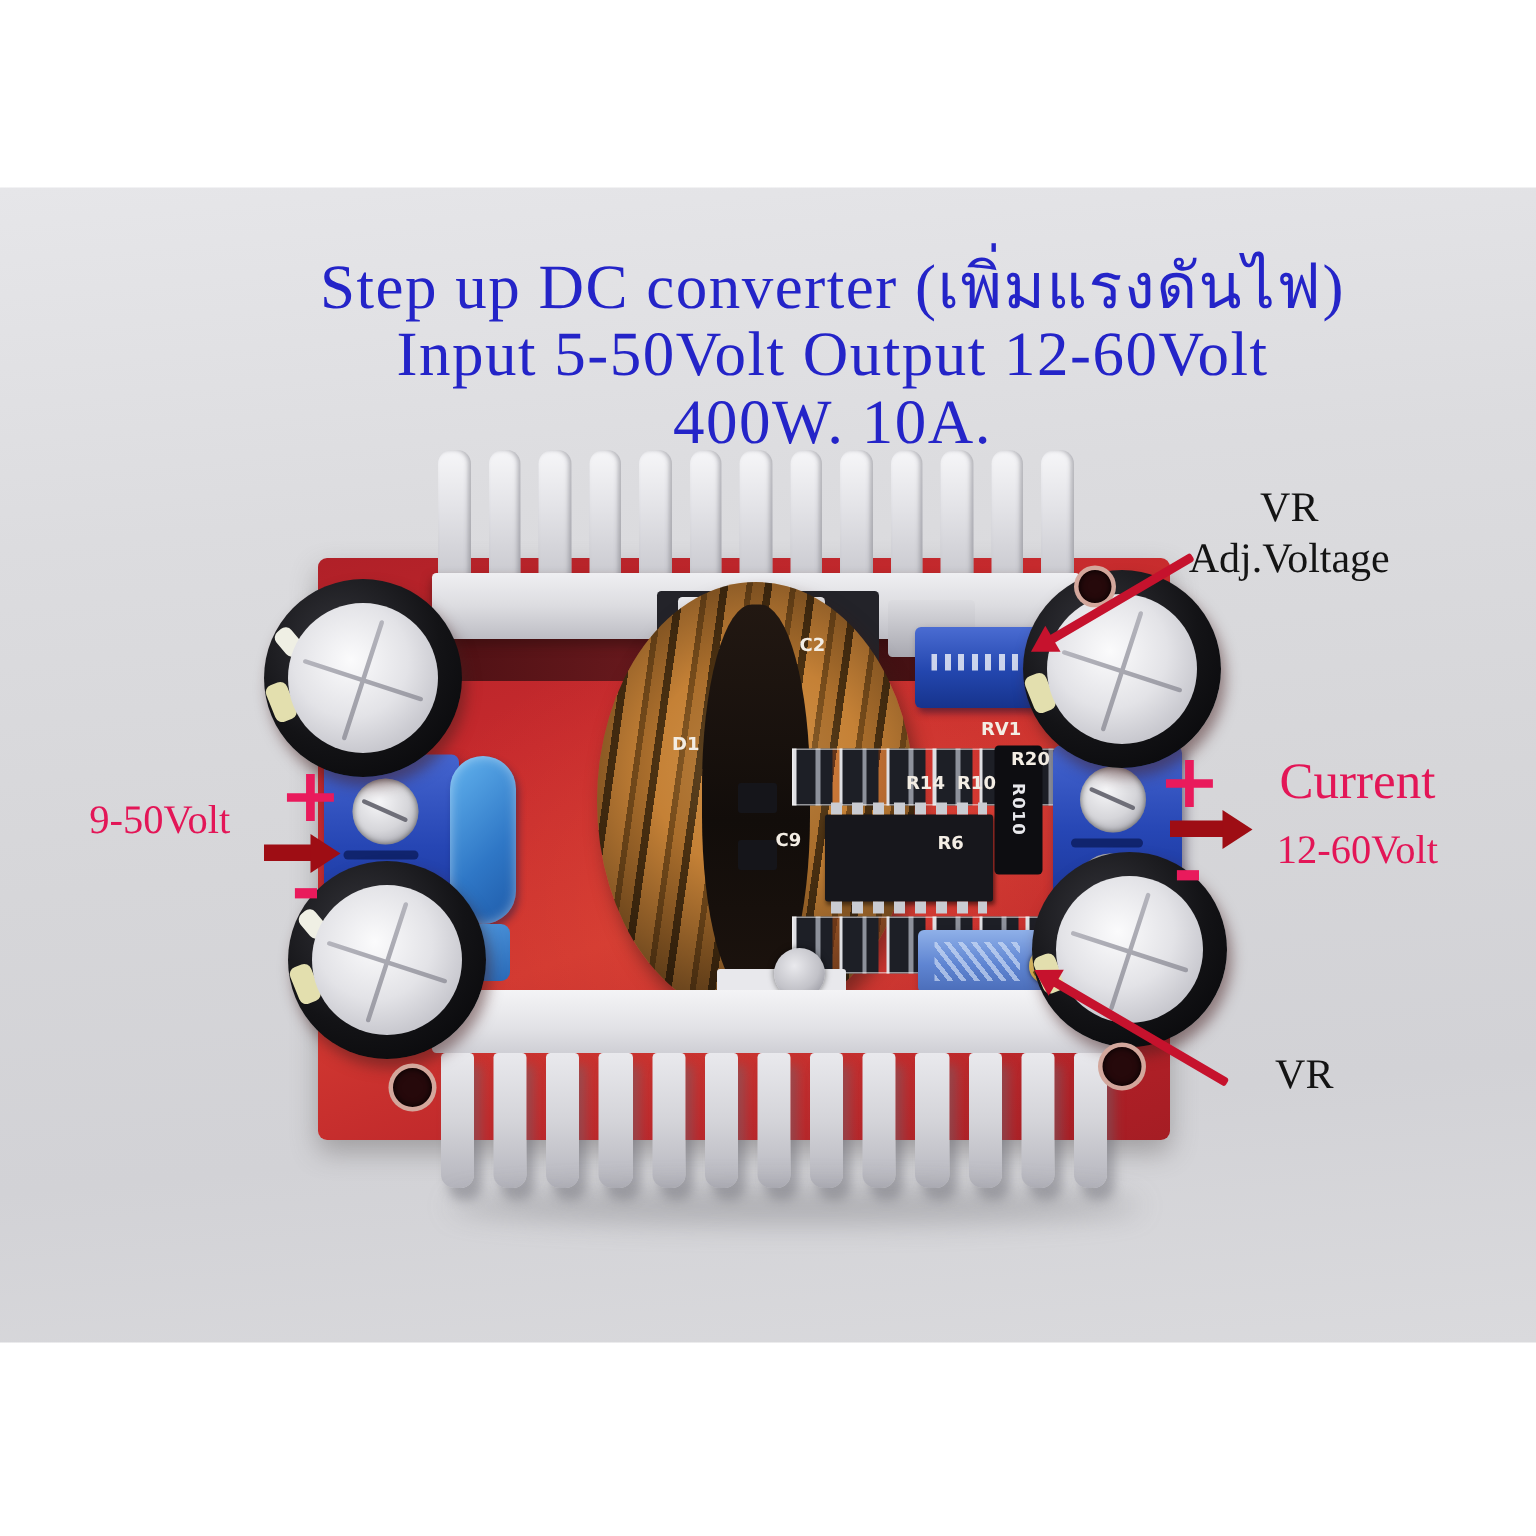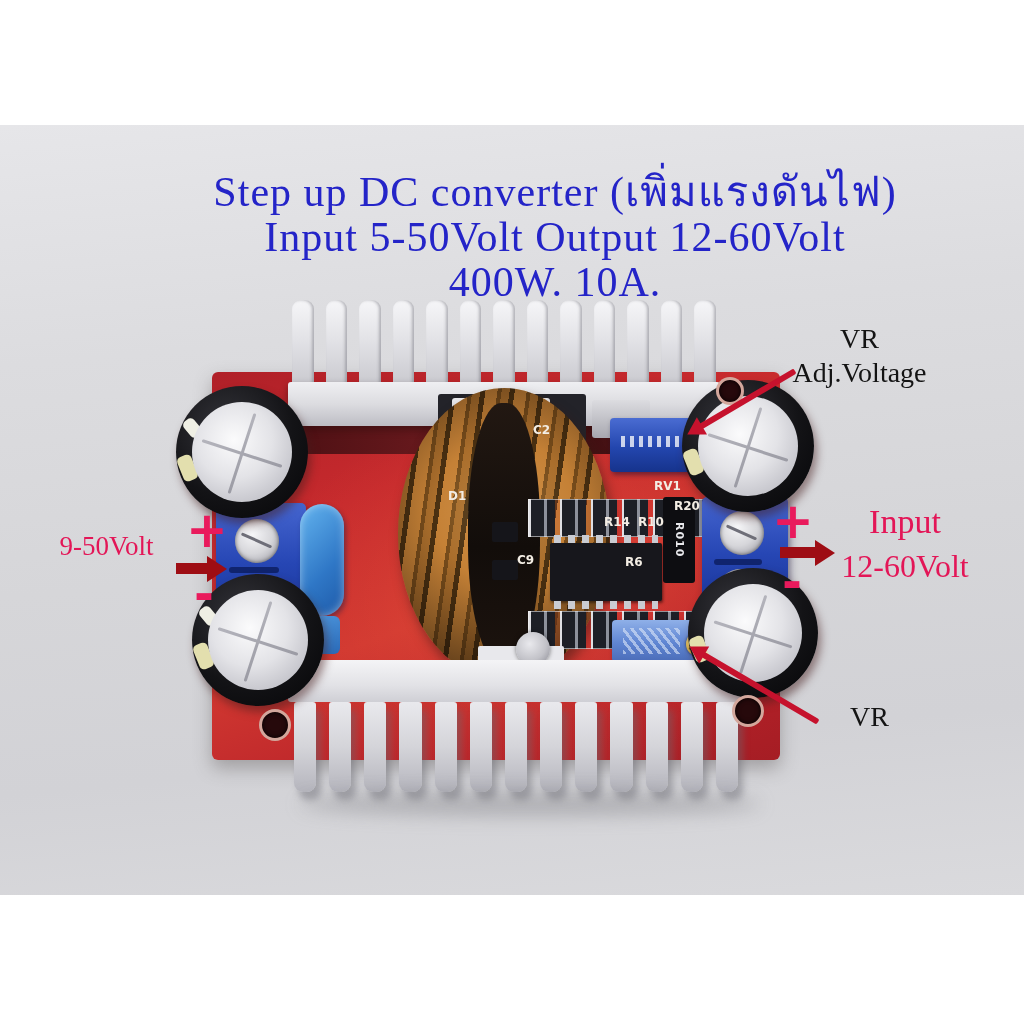--- a/index.html
+++ b/index.html
@@ -300,22 +300,22 @@
   <div>9-50Volt</div>
 </div>
 <div class="abs sign z50" style="left:186px;top:506px;width:42px;height:48px;font-size:50px;">+</div>
 <div class="abs harrow z50" style="left:176px;top:563px;width:32px;"></div>
 <div class="abs sign z50" style="left:190px;top:578px;width:28px;height:30px;font-size:48px;">-</div>
 
 <div class="abs sign z50" style="left:772px;top:497px;width:42px;height:48px;font-size:50px;">+</div>
 <div class="abs harrow z50" style="left:780px;top:547px;width:36px;"></div>
 <div class="abs sign z50" style="left:778px;top:566px;width:28px;height:30px;font-size:48px;">-</div>
 <div class="abs ann-pink z50" style="left:820px;top:500px;width:170px;font-size:34px;line-height:44px;">
-  <div>Input</div>
-  <div style="font-size:32px;line-height:36px;margin-top:4px;">12-60Volt</div>
+  <div>Current</div>
+  <div style="font-size:27px;line-height:36px;margin-top:4px;">12-60Volt</div>
 </div>
 
 <div class="abs ann-black z50" style="left:772px;top:322px;width:175px;">
   <div>VR</div>
   <div>Adj.Voltage</div>
 </div>
 <div class="abs darrow z50" style="left:795px;top:368px;width:110px;transform:rotate(149.5deg);"></div>
 
 <div class="abs darrow z50" style="left:818px;top:719px;width:134px;transform:rotate(-149.6deg);"></div>
 <div class="abs ann-black z50" style="left:772px;top:700px;width:195px;">

